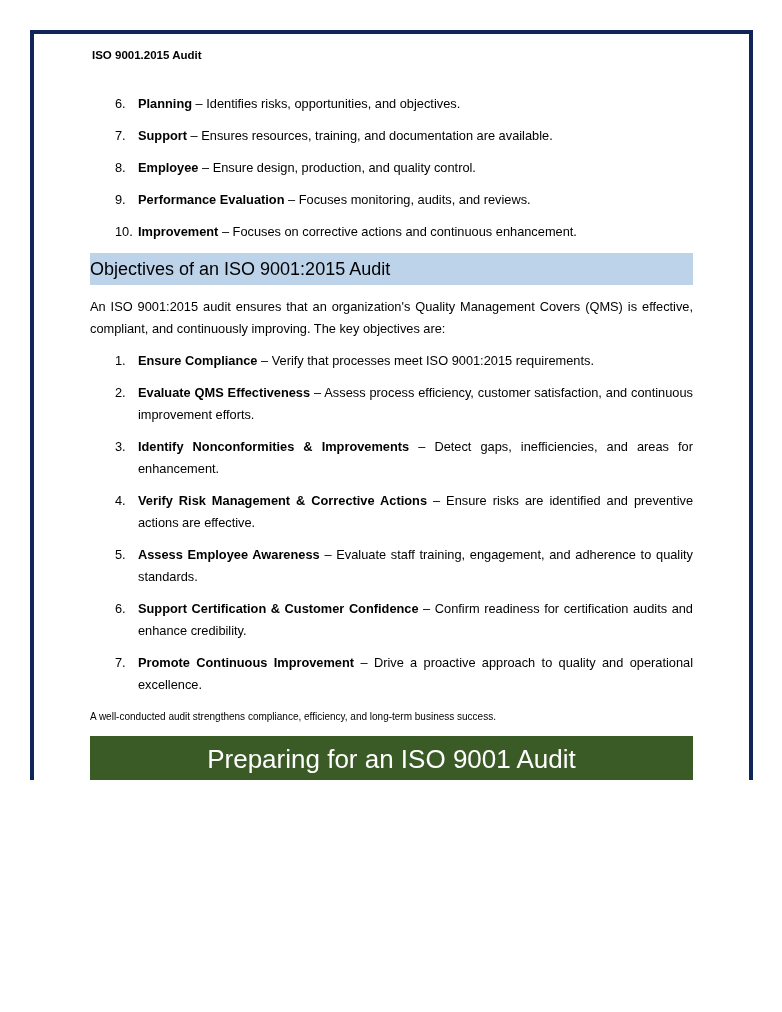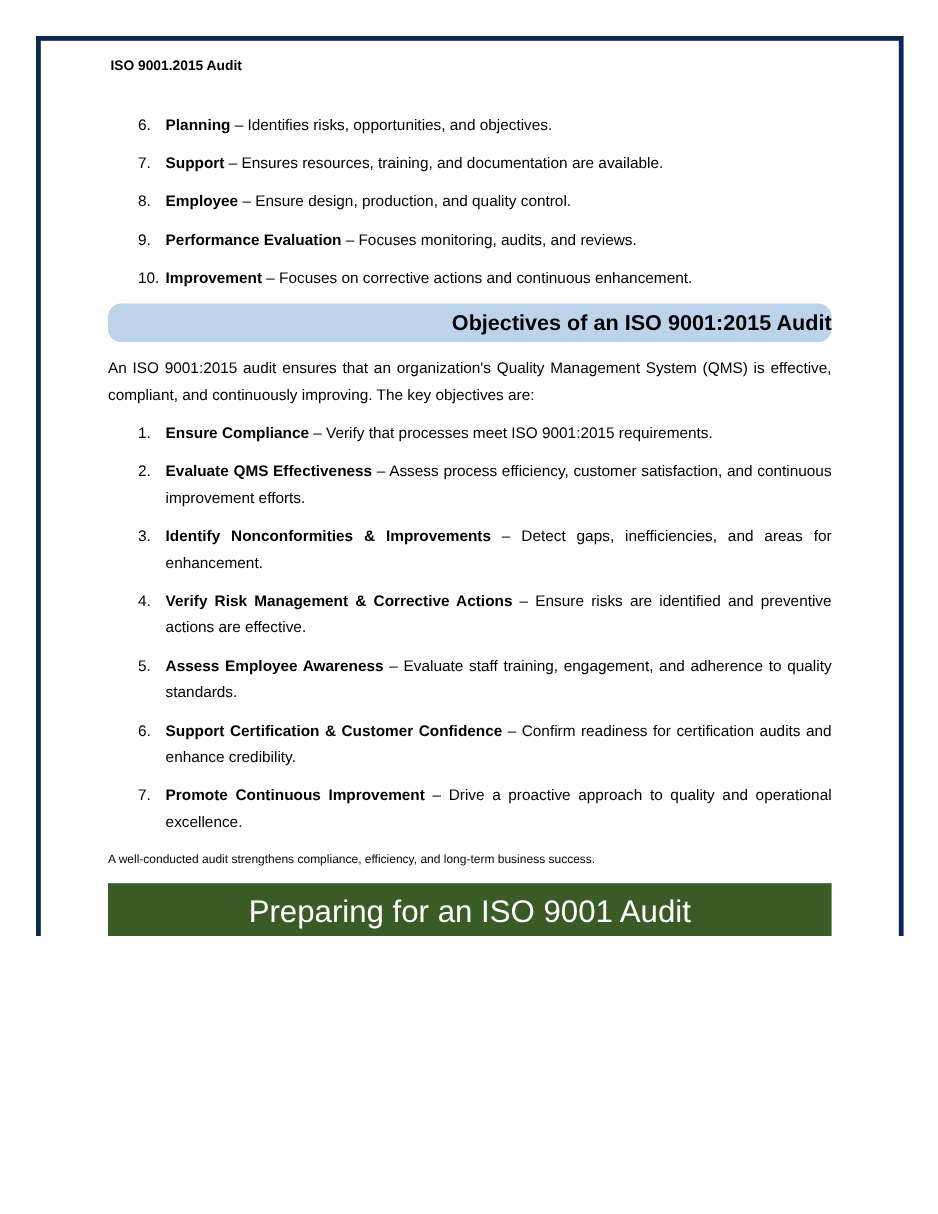--- a/index.html
+++ b/index.html
@@ -41,24 +41,23 @@
     text-align:justify;
   }
   .list-item .num { position:absolute; left:25px; top:0; }
   .list-item .term { font-weight:bold; }
 
   .band {
     margin-top:2px;
     height:32px;
     line-height:32px;
     background:var(--heading-band-bg,#BCD3EA);
-    text-align:right;
+    text-align:left;
     font-size:18px;
-    font-weight:bold;
-    border-radius:11px;
+    font-weight:normal;
   }
   .intro {
     margin-top:11px;
     font-size:12.8px;
     line-height:22px;
     text-align:justify;
   }
   .objectives-list { margin-top:10px; }
   .closing {
     font-size:10px;
@@ -118,21 +117,21 @@
 
         <div class="list-item">
           <span class="num">10.</span>
           <span class="term">Improvement</span><span class="desc"> – Focuses on corrective actions and continuous enhancement.</span>
         </div>
 
     </div>
 
     <div class="band">Objectives of an ISO 9001:2015 Audit</div>
 
-    <div class="intro">An ISO 9001:2015 audit ensures that an organization's Quality Management System (QMS) is effective, compliant, and continuously improving. The key objectives are:</div>
+    <div class="intro">An ISO 9001:2015 audit ensures that an organization's Quality Management Covers (QMS) is effective, compliant, and continuously improving. The key objectives are:</div>
 
     <div class="objectives-list">
 
         <div class="list-item">
           <span class="num">1.</span>
           <span class="term">Ensure Compliance</span><span class="desc"> – Verify that processes meet ISO 9001:2015 requirements.</span>
         </div>
 
         <div class="list-item">
           <span class="num">2.</span>

